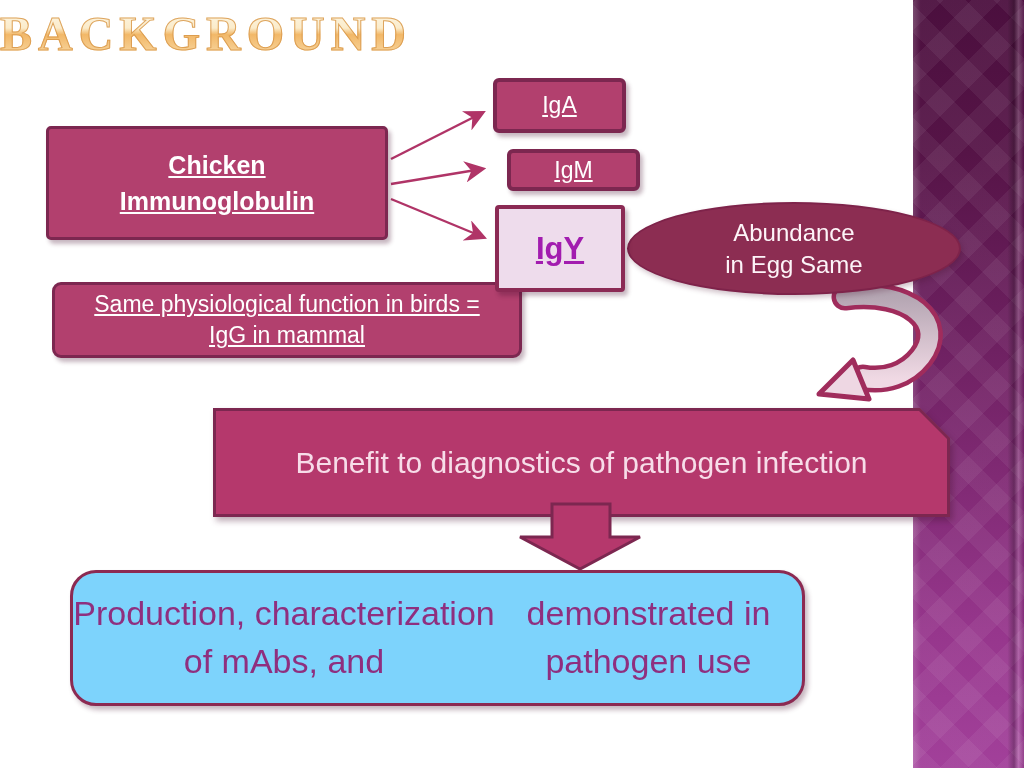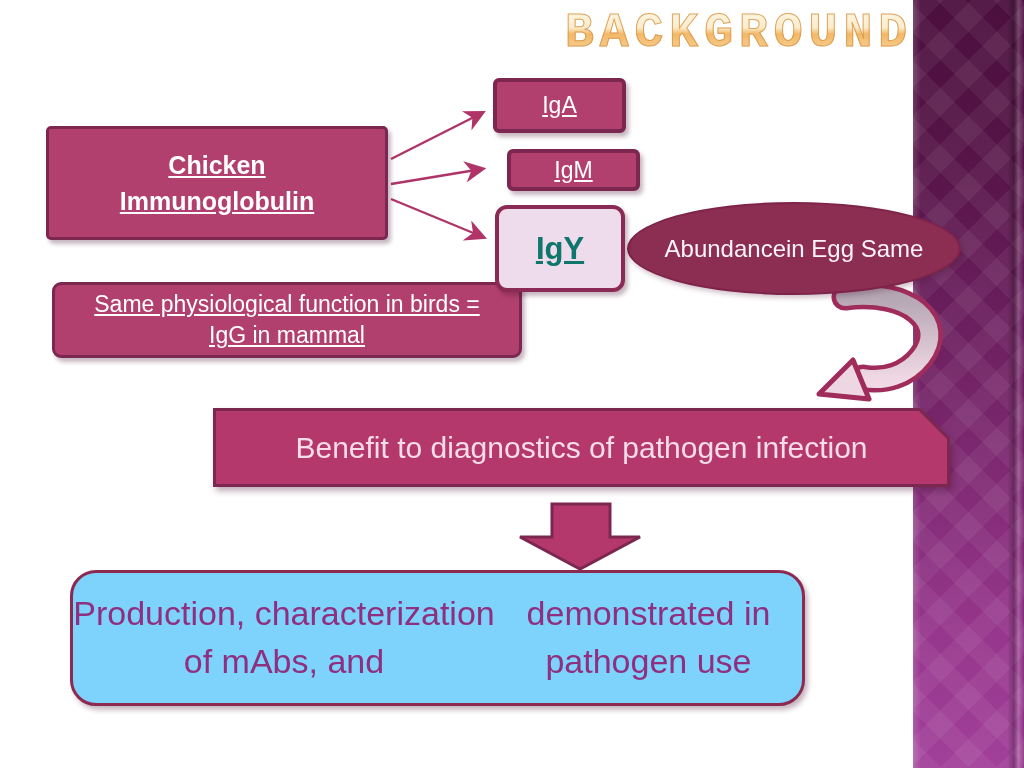--- a/index.html
+++ b/index.html
@@ -10,46 +10,46 @@
   .band{position:absolute;left:913px;top:0;width:111px;height:768px;
     background:
       repeating-linear-gradient(45deg, rgba(255,255,255,.055) 0 20px, rgba(255,255,255,0) 20px 40px),
       repeating-linear-gradient(-45deg, rgba(255,255,255,.055) 0 20px, rgba(255,255,255,0) 20px 40px),
       linear-gradient(180deg,#4b0f3e 0%,#561447 20%,#6b1f5e 42%,#822b76 64%,#96368c 82%,#a2409a 100%);}
   .band::before{content:"";position:absolute;inset:0;
     background:linear-gradient(90deg, rgba(255,255,255,.16) 0%, rgba(255,255,255,0) 7%,
       rgba(255,255,255,0) 85%, rgba(0,0,0,.25) 91%, rgba(255,255,255,.18) 95%, rgba(80,10,70,.25) 100%);}
 
   
-  .title{position:absolute;left:0;top:6px;width:913px;text-align:right;
-    font-family:Liberation Mono, monospace;font-weight:bold;font-size:48px;
+  .title{position:absolute;left:0;top:6px;width:913px;text-align:left;
+    font-family:Liberation Serif, serif;font-weight:bold;font-size:48px;
     letter-spacing:6px;
     background:linear-gradient(180deg,#fdf8ea 0%,#fbeccb 40%,#f2b868 52%,#f6cd8f 78%,#fbe3b4 100%);
     -webkit-background-clip:text;background-clip:text;color:transparent;
     -webkit-text-stroke:1px rgba(216,152,74,.85);}
 
   
   .pinkbox{position:absolute;background:#b2406e;border:3px solid #7c2750;border-radius:5px;
     display:flex;flex-direction:column;align-items:center;justify-content:center;
     color:#ffffff;box-shadow:3px 4px 4px rgba(70,15,45,.30);box-sizing:border-box;text-align:center;text-decoration:underline;}
 
   .chicken{left:46px;top:126px;width:342px;height:114px;font-weight:bold;font-size:25px;line-height:1.45;}
   .iga{left:493px;top:78px;width:133px;height:55px;font-size:23px;border-width:4px;border-radius:6px;}
   .igm{left:493px;top:149px;width:133px;height:42px;font-size:23px;border-width:4px;border-radius:6px;margin-left:14px;}
   .igy{left:495px;top:205px;width:130px;height:87px;background:#eedcec;border:4px solid #8b2a54;
-       color:#0f766e;font-weight:bold;font-size:31px;border-radius:12px;}
+       color:#a21caf;font-weight:bold;font-size:31px;border-radius:4px;}
   .same{left:52px;top:282px;width:470px;height:76px;font-size:23px;line-height:1.35;border-radius:9px;}
 
   .ellipse{position:absolute;left:627px;top:202px;width:334px;height:93px;border-radius:50%;
-    background:#8c2d52;border:2px solid #7e234a;display:flex;flex-direction:row;align-items:center;
+    background:#8c2d52;border:2px solid #7e234a;display:flex;flex-direction:column;align-items:center;
     justify-content:center;color:#fdf4f8;font-size:24px;line-height:1.3;text-align:center;
     box-shadow:2px 3px 5px rgba(70,15,45,.25);box-sizing:border-box;}
 
   
-  .benefit-wrap{position:absolute;left:213px;top:408px;width:737px;height:79px;
+  .benefit-wrap{position:absolute;left:213px;top:408px;width:737px;height:109px;
     filter:drop-shadow(3px 4px 3px rgba(70,15,45,.35));}
   .benefit-outer{position:absolute;inset:0;background:#7c2750;
     clip-path:polygon(0 0, calc(100% - 30px) 0, 100% 30px, 100% 100%, 0 100%);}
   .benefit-inner{position:absolute;inset:3px;background:#b5386c;
     clip-path:polygon(0 0, calc(100% - 28px) 0, 100% 28px, 100% 100%, 0 100%);
     display:flex;align-items:center;justify-content:center;
     color:#f7dde9;font-size:30px;text-align:center;}
 
   .production{position:absolute;left:70px;top:570px;width:735px;height:136px;
     background:#7dd3fc;border:3px solid #8c2a52;border-radius:26px;

